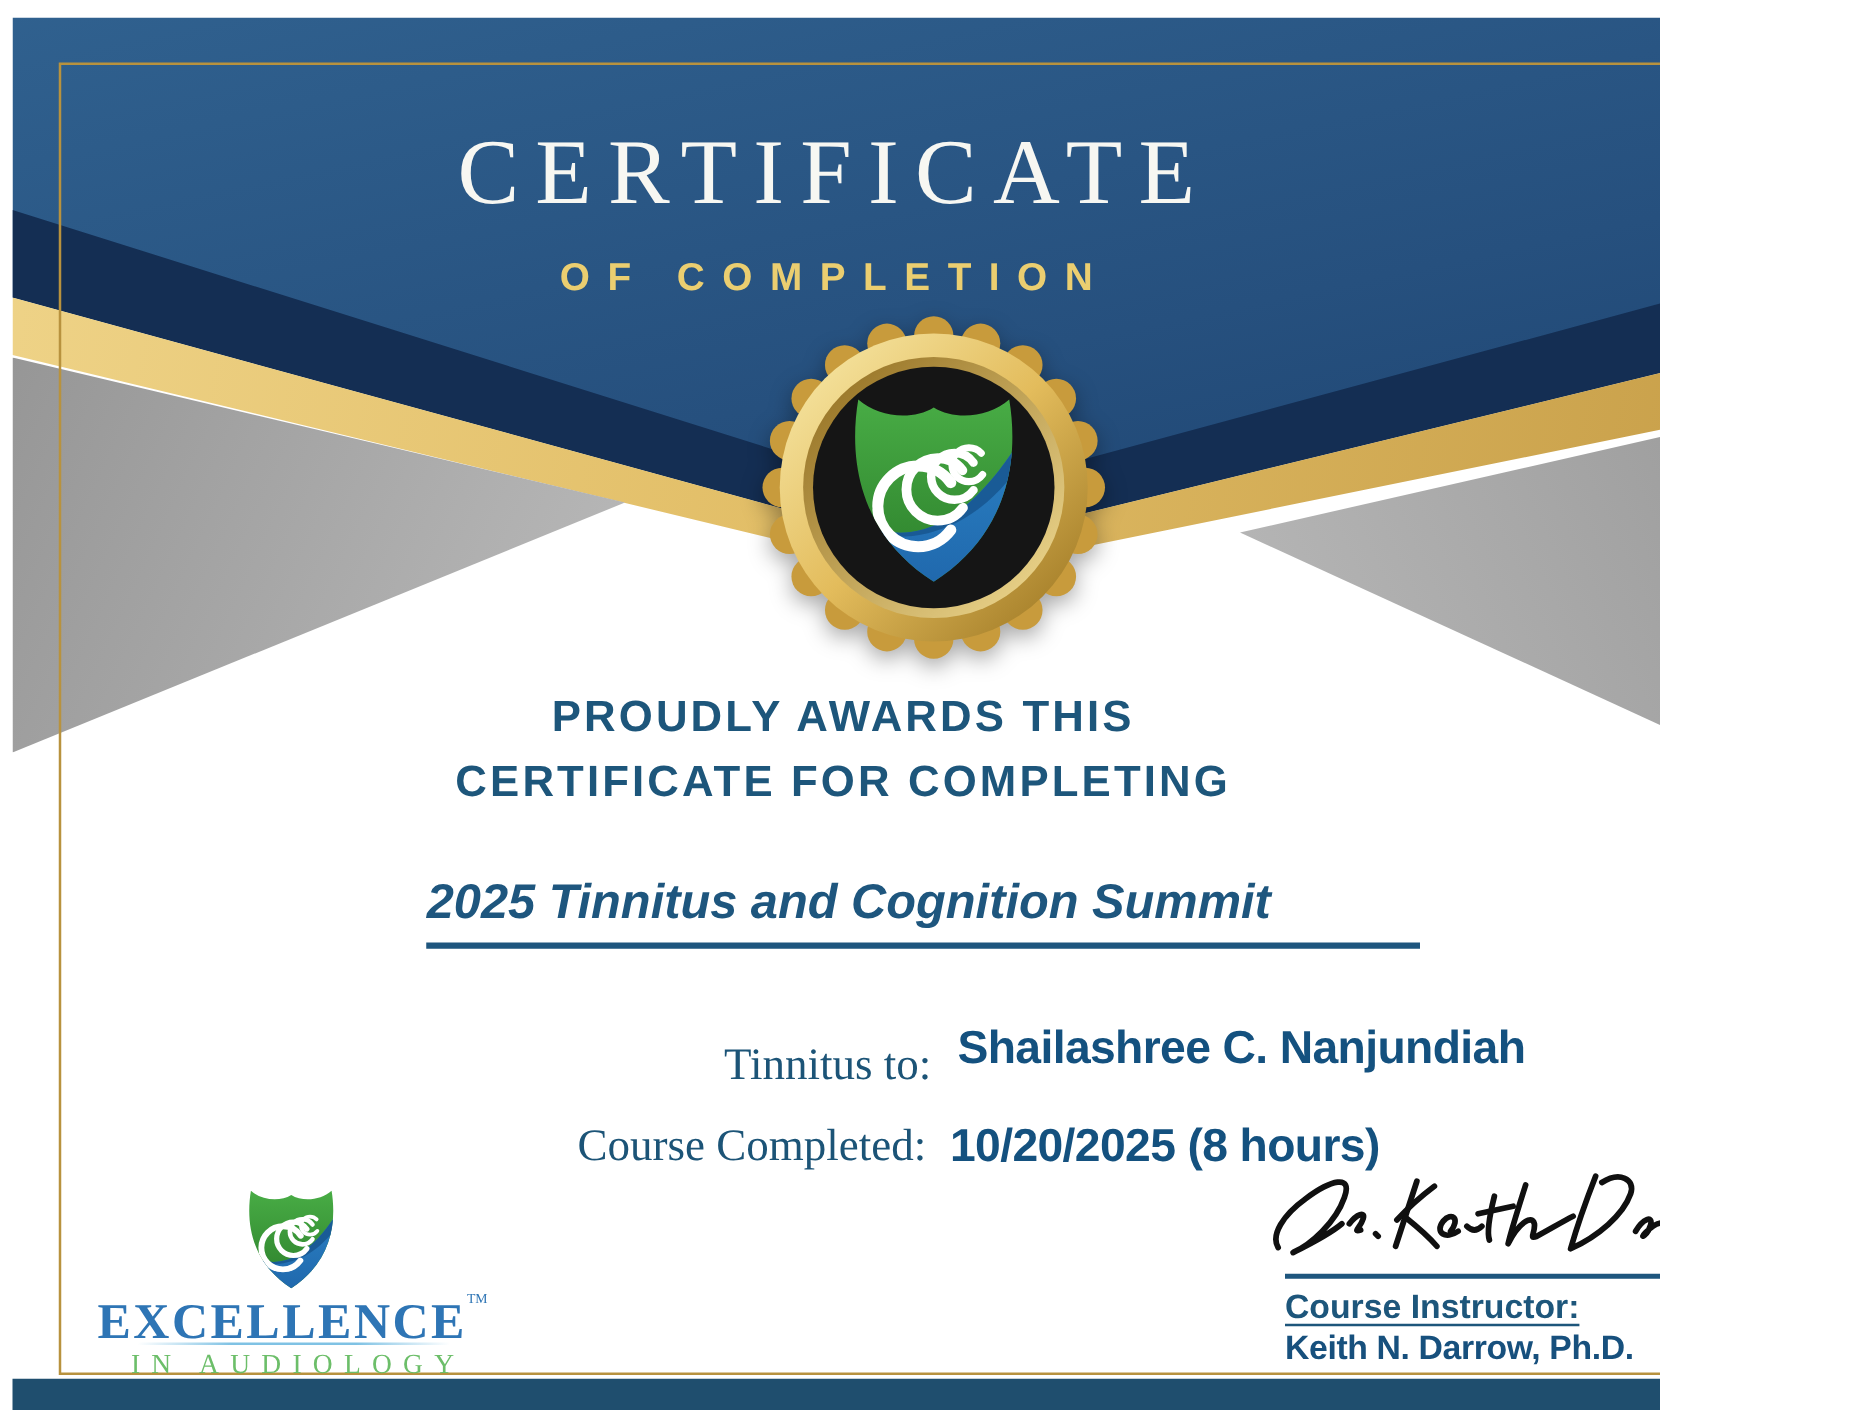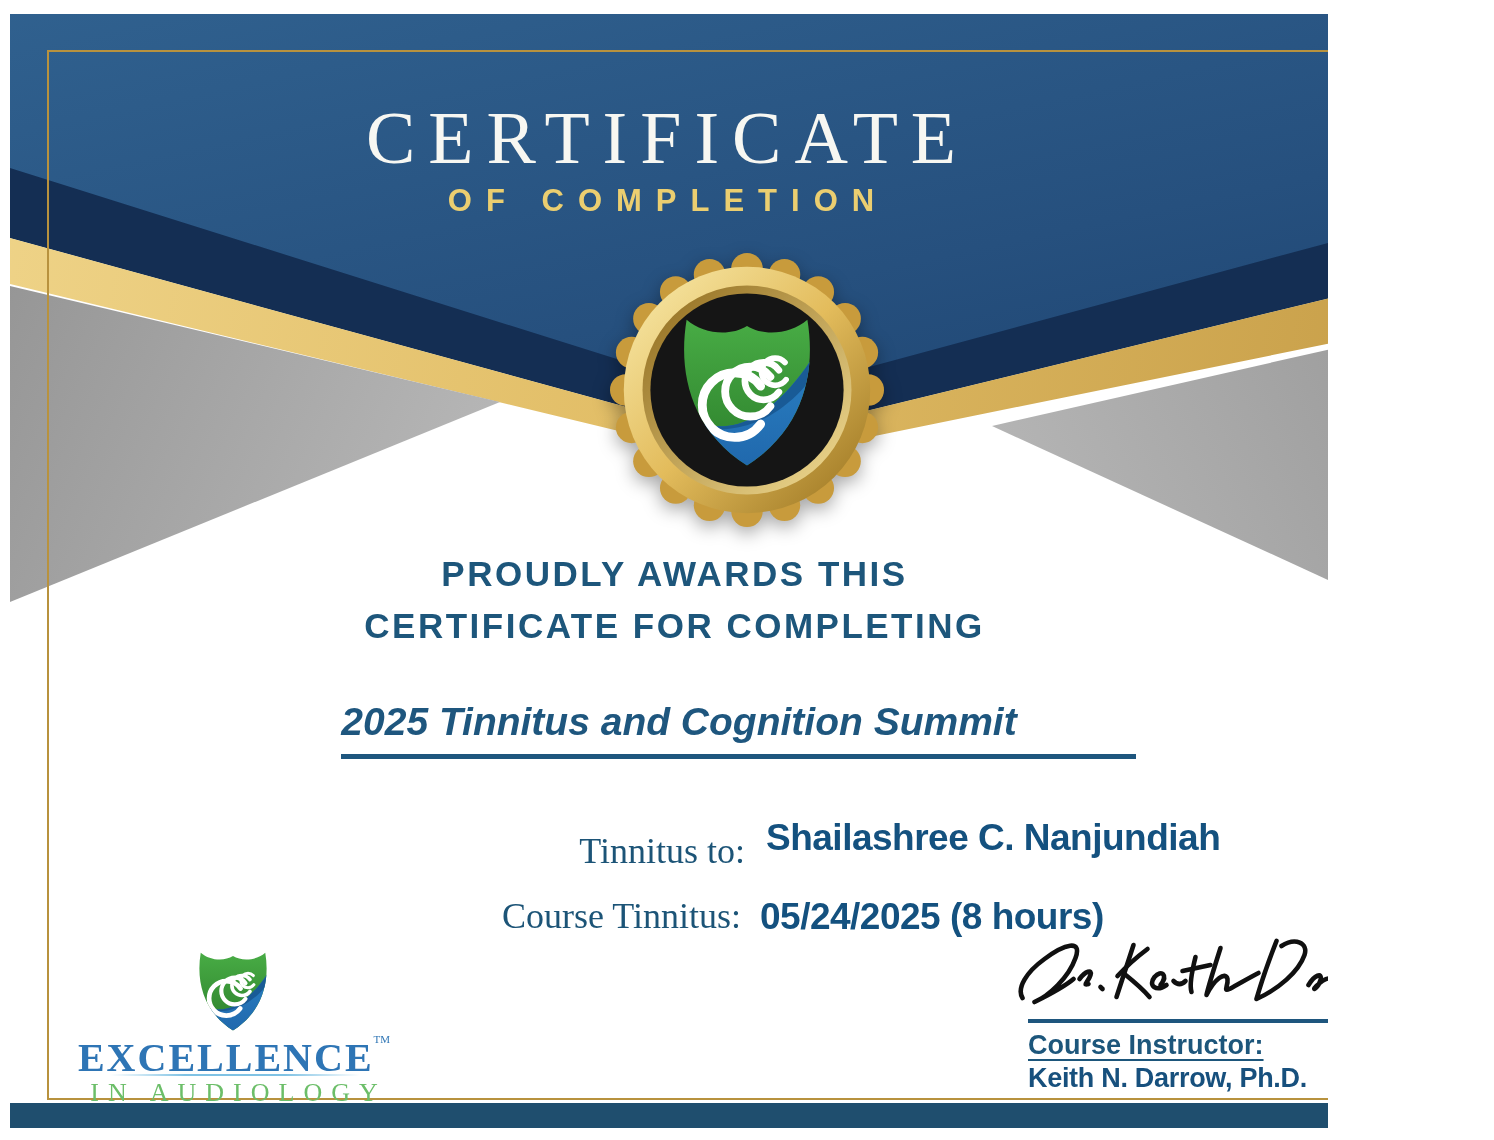--- a/index.html
+++ b/index.html
@@ -36,21 +36,21 @@
   .bottom-bar{
     position:absolute;left:10px;top:1103px;width:1478px;height:25px;background:#1F4E6E;
   }
   
   .cert-title{
     position:absolute;left:0;right:6px;top:96px;text-align:center;
     font-family:"Liberation Serif",serif;font-weight:400;font-size:74px;
     letter-spacing:13px;text-indent:13px;color:#F7F7F2;
   }
   .cert-subtitle{
-    position:absolute;left:0;right:6px;top:183px;text-align:center;
+    position:absolute;left:0;right:6px;top:204px;text-align:center;
     font-weight:700;font-size:31px;letter-spacing:14px;text-indent:14px;color:#EBCE70;
   }
   
   .medallion{position:absolute;left:609px;top:252px;width:276px;height:276px;
     filter:drop-shadow(0 6px 9px rgba(0,0,0,0.35));}
   
   .award{
     position:absolute;left:0;right:6px;top:548px;text-align:center;
     font-weight:700;font-size:35px;line-height:52px;letter-spacing:2.5px;color:#1D567B;padding-left:27px;
   }
@@ -77,21 +77,21 @@
   .logo-word{
     position:absolute;left:60px;top:1033px;width:348px;text-align:center;
     font-family:"Liberation Serif",serif;font-weight:700;font-size:40px;
     letter-spacing:2px;color:#2E75B5;
   }
   .logo-word sup{font-size:11px;font-weight:400;vertical-align:28px;letter-spacing:0;color:#2E75B5;}
   .logo-swash{position:absolute;left:110px;top:1074px;width:250px;height:2px;
     background:linear-gradient(90deg,rgba(120,190,230,0),#7FC2E4 30%,#7FC2E4 70%,rgba(120,190,230,0));}
   .logo-sub{
     position:absolute;left:60px;top:1078px;width:348px;text-align:center;
-    font-family:"Liberation Serif",serif;font-size:26px;letter-spacing:9px;text-indent:9px;color:#6CBE69;
+    font-family:"Liberation Serif",serif;font-size:22px;letter-spacing:9px;text-indent:9px;color:#6CBE69;
   }
   
   .signature-svg{position:absolute;left:1012px;top:928px;width:425px;height:95px;}
   .sig-line{position:absolute;left:1028px;top:1019px;width:392px;height:4px;background:#1E567E;}
   .instructor-label{
     position:absolute;left:1028px;top:1030px;font-weight:700;font-size:27px;color:#1D567B;
     text-decoration:underline;text-decoration-thickness:2px;text-underline-offset:5px;
   }
   .instructor-name{
     position:absolute;left:1028px;top:1063px;font-weight:700;font-size:27px;color:#17507D;
@@ -184,22 +184,22 @@
   <div class="award">
     <div>PROUDLY AWARDS THIS</div>
     <div>CERTIFICATE FOR COMPLETING</div>
   </div>
 
   <div class="course-title">2025 Tinnitus and Cognition Summit</div>
   <div class="course-underline"></div>
 
   <div class="field-label lbl-presented">Tinnitus to:</div>
   <div class="field-value val-presented">Shailashree C. Nanjundiah</div>
-  <div class="field-label lbl-completed">Course Tinnitus:</div>
-  <div class="field-value val-completed">05/24/2025 (8 hours)</div>
+  <div class="field-label lbl-completed">Course Completed:</div>
+  <div class="field-value val-completed">10/20/2025 (8 hours)</div>
 
   <svg class="logo-shield" viewBox="-70 -80 140 160">
     <use href="#eia-shield-sym" x="-70" y="-80" width="140" height="160"></use>
   </svg>
   <div class="logo-word"><span>EXCELLENCE</span><sup>TM</sup></div>
   <div class="logo-swash"></div>
   <div class="logo-sub">IN AUDIOLOGY</div>
 
   <svg class="signature-svg" viewBox="0 0 420 95" aria-label="Dr. Keith Darrow">
     <g fill="none" stroke="#101010" stroke-width="4.6" stroke-linecap="round" stroke-linejoin="round">

